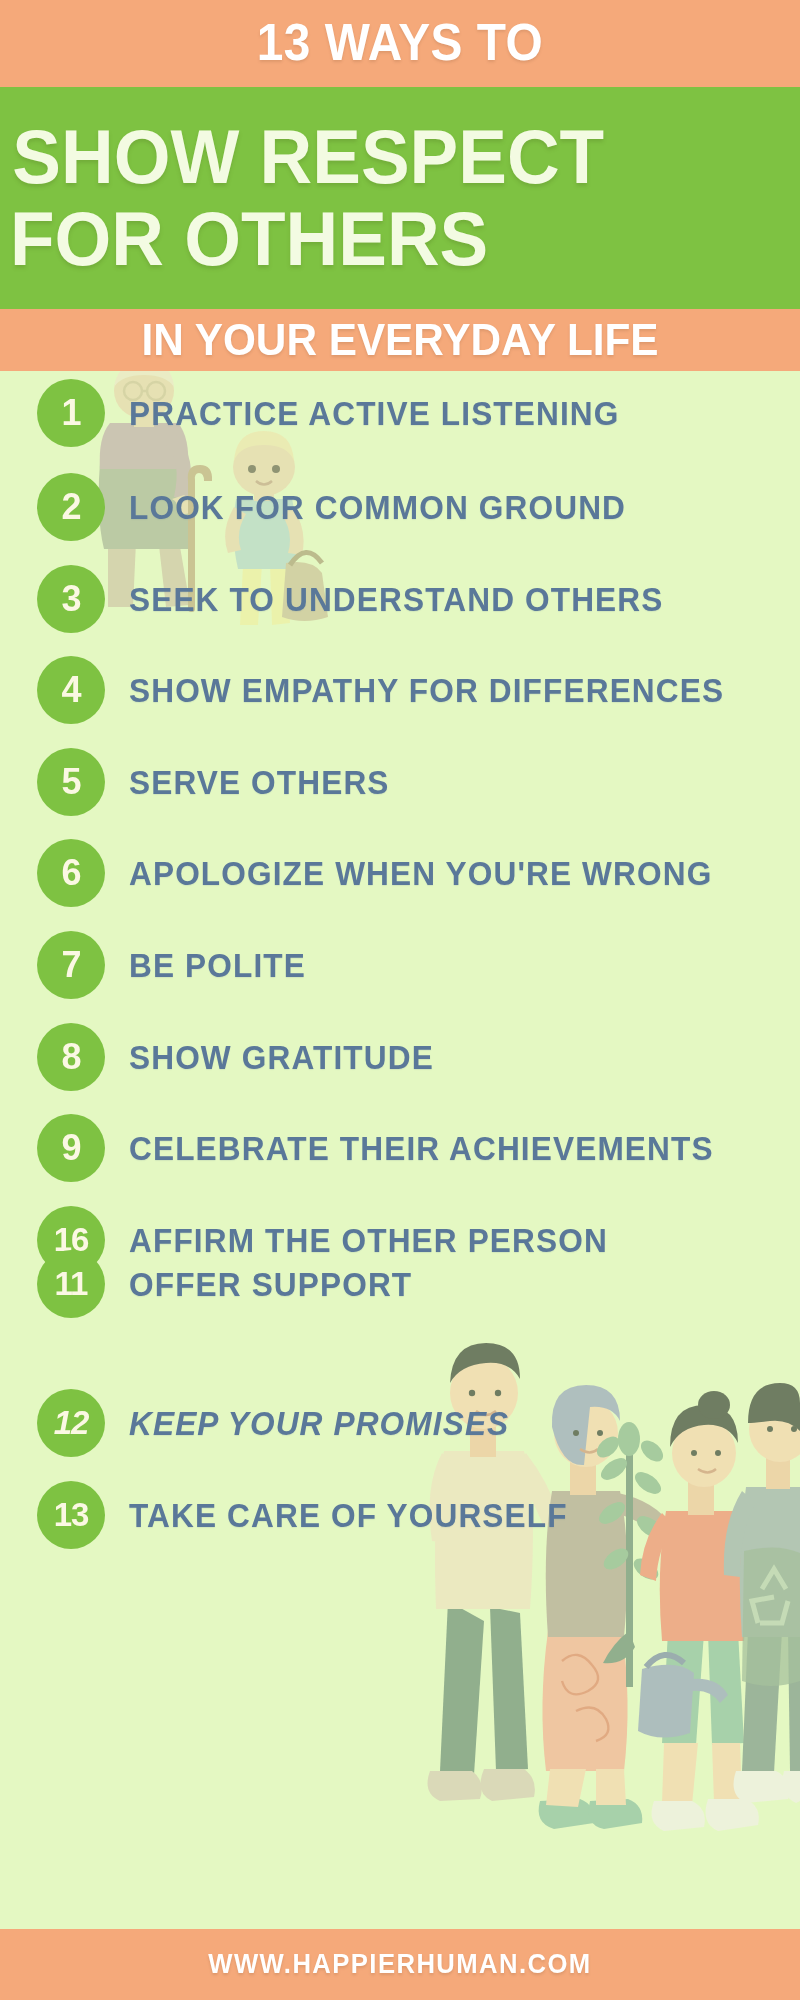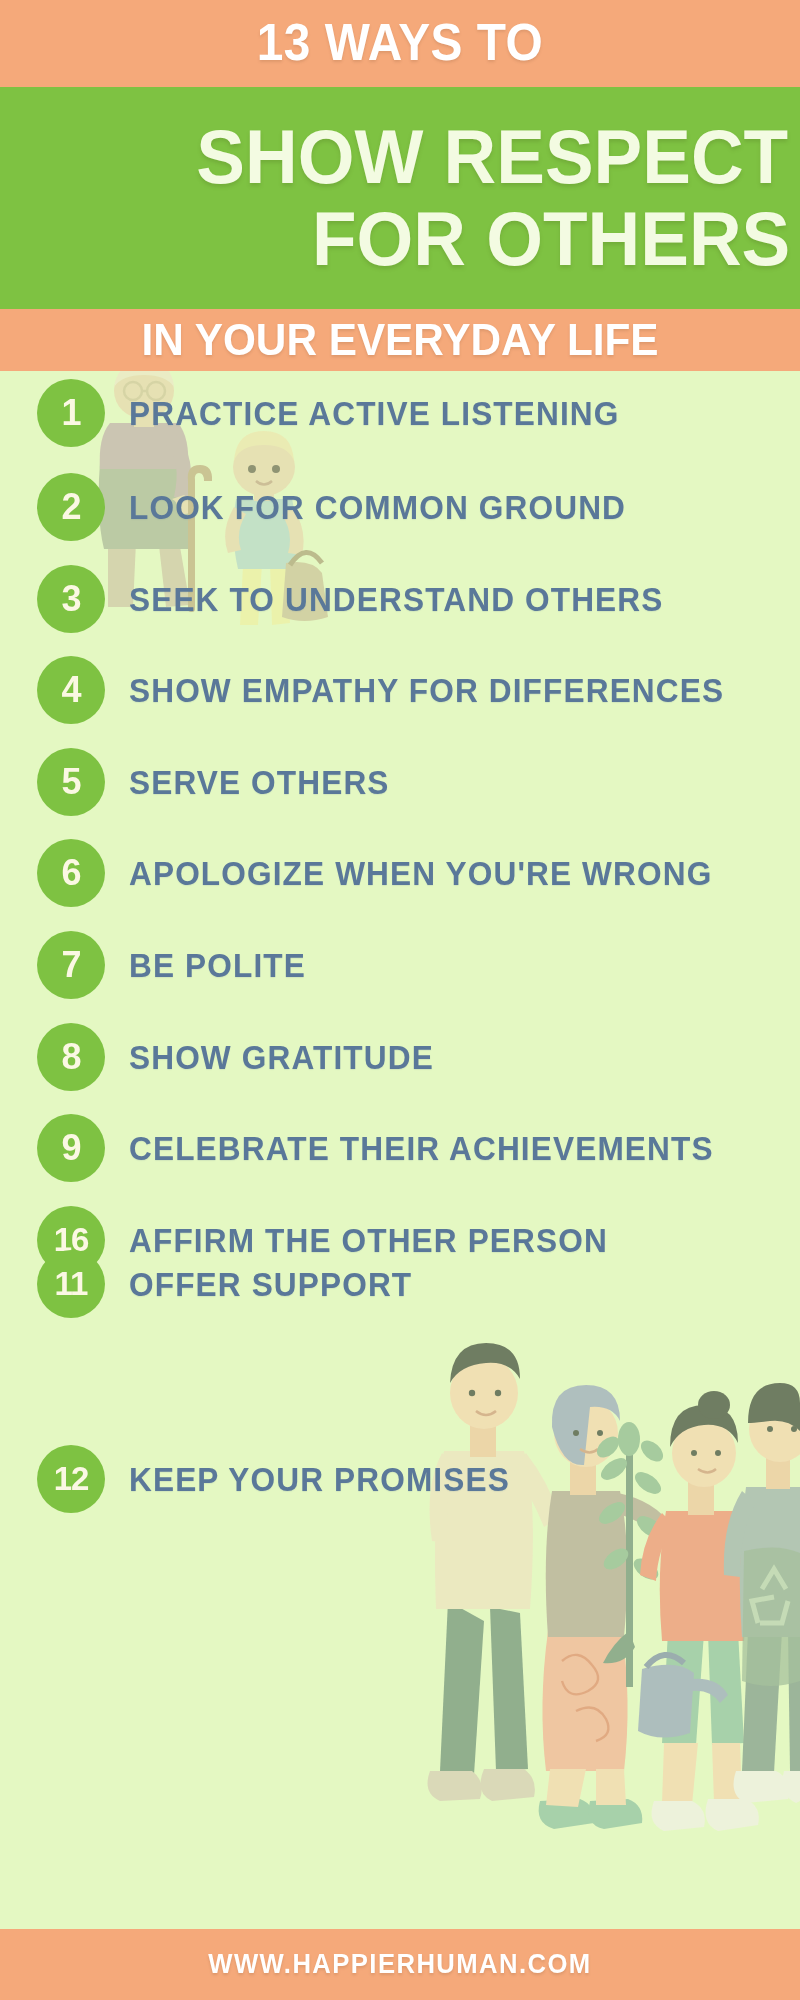--- a/index.html
+++ b/index.html
@@ -26,21 +26,21 @@
     text-shadow:0 2px 3px rgba(120,80,50,.18);
     line-height:72px;
     transform:scaleX(0.92);
   }
   .band-green{
     position:absolute; left:0; top:87px; width:800px; height:222px;
     background:#7ec242;
   }
   .title-wrap{
     position:absolute; left:0; top:87px; width:800px; height:222px;
-    display:flex; flex-direction:column; justify-content:center; align-items:flex-end;
+    display:flex; flex-direction:column; justify-content:center; align-items:flex-start;
   }
   .title-line{
     color:#f3fbe2;
     font-weight:bold;
     font-size:76px;
     line-height:82px;
     letter-spacing:0px;
     text-shadow:0 3px 4px rgba(90,130,40,.30);
     transform:scaleX(0.96);
     white-space:nowrap;
@@ -311,25 +311,29 @@
       <div class="item" style="top:833px;">
         <div class="badge wide">16</div>
         <div class="label">AFFIRM THE OTHER PERSON</div>
       </div>
 
       <div class="item" style="top:877px;">
         <div class="badge wide">11</div>
         <div class="label">OFFER SUPPORT</div>
       </div>
 
-      <div class="item" style="top:1072px;">
+      <div class="item" style="top:1016px;font-style:italic;">
         <div class="badge wide">12</div>
         <div class="label">KEEP YOUR PROMISES</div>
       </div>
 
+      <div class="item" style="top:1108px;">
+        <div class="badge wide">13</div>
+        <div class="label">TAKE CARE OF YOURSELF</div>
+      </div>
 
     </div>
   </div>
 
   <div class="band-orange-bottom"></div>
   <div class="footer-text">WWW.HAPPIERHUMAN.COM</div>
 
 </div>
 
 </body></html>

